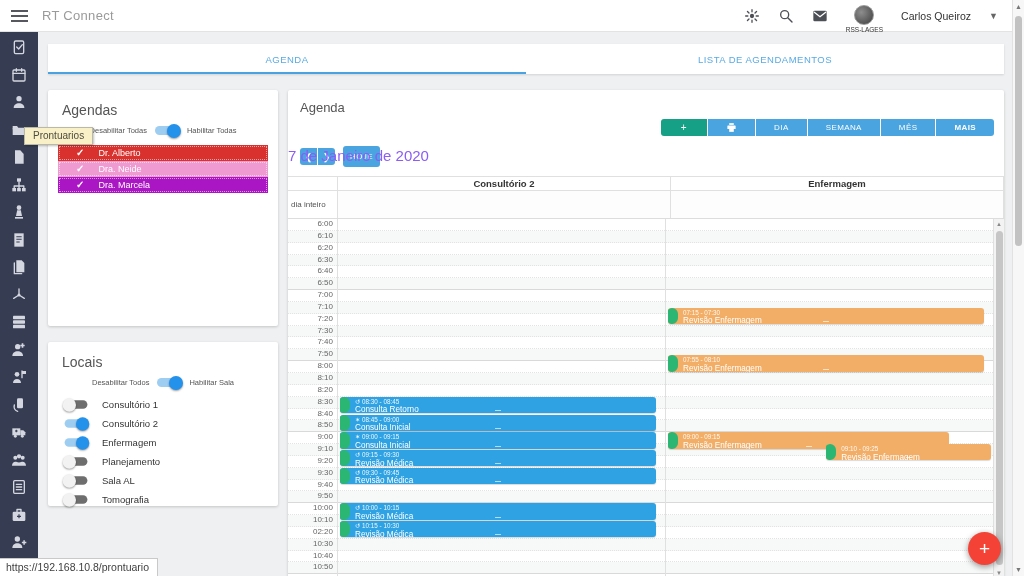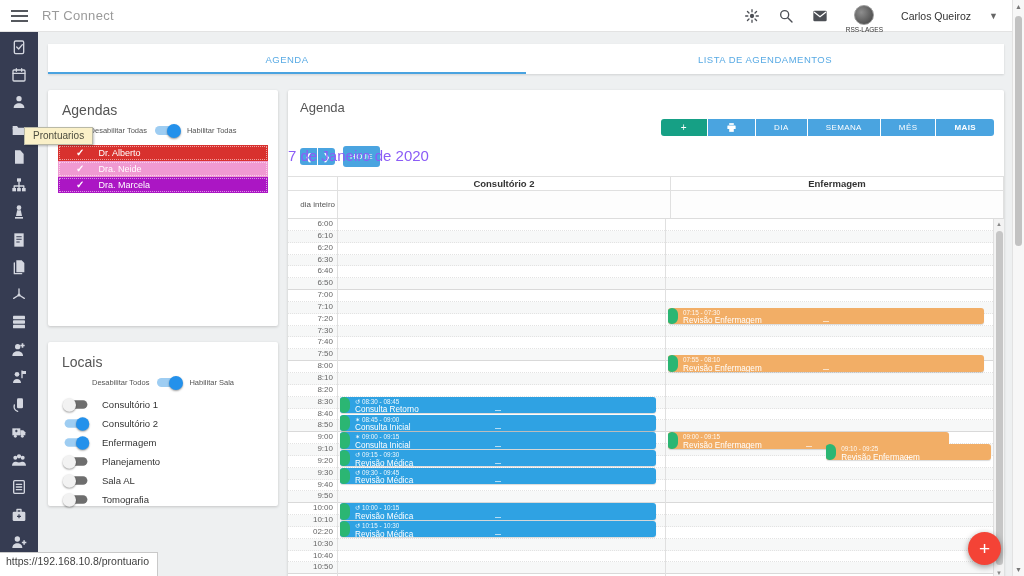--- a/index.html
+++ b/index.html
@@ -70,21 +70,21 @@
   .nav-row { position:absolute; left:12px; top:56px; display:flex; gap:8px; align-items:center; }
   .nav-pair { display:flex; gap:1px; }
   .nav-btn { background:#4aa4e0; color:#fff; width:17px; height:17px; font-size:9px; display:flex; align-items:center; justify-content:center; cursor:pointer; }
   .nav-btn.l { border-radius:3px 0 0 3px; } .nav-btn.r { border-radius:0 3px 3px 0; }
   .today-btn { background:#4aa4e0; color:#fff; height:21px; padding:0 7px; font-size:8px; display:flex; align-items:center; border-radius:3px; cursor:pointer; letter-spacing:.4px; }
   .date-label { position:absolute; left:0; right:0; top:57px; text-align:left; font-size:15px; color:#8b5cf6; }
 
   .grid-head { position:absolute; left:0; right:0; top:86px; height:15px; display:flex; border-top:1px solid #e0e0e0; border-bottom:1px solid #e0e0e0; }
   .gh-gutter { width:50px; border-right:1px solid #e0e0e0; }
   .gh-col { flex:1; text-align:center; font-size:9.5px; font-weight:bold; color:#333; border-right:1px solid #e0e0e0; line-height:14px; }
-  .allday-row { position:absolute; left:0; right:0; top:101px; height:28px; display:flex; border-bottom:1px solid #ddd;text-align:right; }
+  .allday-row { position:absolute; left:0; right:0; top:101px; height:28px; display:flex; border-bottom:1px solid #ddd; }
   .ad-gutter { width:50px; font-size:8px; color:#555; border-right:1px solid #e0e0e0; padding:9px 2px 0 3px; }
   .ad-cell { flex:1; border-right:1px solid #e0e0e0; background:#fdfdfd; }
 
   .grid-body { position:absolute; left:0; right:10px; top:129px; bottom:0; overflow:hidden; display:flex; }
   .gutter { width:50px; border-right:1px solid #e0e0e0; }
   .gutter .slot { text-align:right; padding-right:4px; font-size:8px; color:#666; }
   .lane { flex:1; position:relative; border-right:1px solid #e0e0e0; }
   .slot { height:11.85px; border-bottom:1px dotted #e3e3e3; }
   .slot.alt { background:#f7f8f8; }
   .slot.hour { border-bottom:1px solid #d9d9d9; }
@@ -100,21 +100,21 @@
   
   .browser-sb { position:absolute; right:0; top:0; bottom:0; width:12px; background:#f7f7f7; border-left:1px solid #e2e2e2; z-index:40; }
   .browser-sb .arrow { position:absolute; left:0; right:0; text-align:center; font-size:7px; color:#777; }
   .browser-sb .thumb { position:absolute; left:2px; right:2px; background:#c2c2c2; border-radius:4px; cursor:pointer; }
   .inner-sb { position:absolute; right:0; top:129px; bottom:0; width:10px; background:#f3f3f3; }
   .inner-sb .arrow { position:absolute; left:0; right:0; text-align:center; font-size:6px; color:#888; }
   .inner-sb .thumb { position:absolute; left:1.5px; right:1.5px; top:12px; bottom:13px; background:#c6c6c6; border-radius:4px; cursor:pointer; }
 
   
   .tooltip { position:absolute; left:24px; top:127px; background:#faf0c8; border:1px solid #b9b9a6; color:#4c4c3f; font-size:10px; padding:2px 8px 3px; z-index:50; box-shadow:1px 1px 2px rgba(0,0,0,.25); }
-  .statusbar { position:absolute; left:0; bottom:0; height:24px; background:#fff; border:1px solid #c9c9c9; border-left:none; border-bottom:none; color:#3f3f3f; font-size:10.5px; padding:2px 8px 0 6px; z-index:60; white-space:nowrap; }
+  .statusbar { position:absolute; left:0; bottom:0; height:18px; background:#fff; border:1px solid #c9c9c9; border-left:none; border-bottom:none; color:#3f3f3f; font-size:10.5px; padding:2px 8px 0 6px; z-index:60; white-space:nowrap; }
   .fab { position:absolute; left:968px; top:532px; width:33px; height:33px; border-radius:50%; background:#f44336; color:#fff; font-size:19px; display:flex; align-items:center; justify-content:center; box-shadow:0 2px 6px rgba(0,0,0,.4); cursor:pointer; z-index:45; }
 </style>
 </head>
 <body>
 
 <div class="page">
 
   <div class="topbar">
     <div class="hamburger">
         <span></span>

